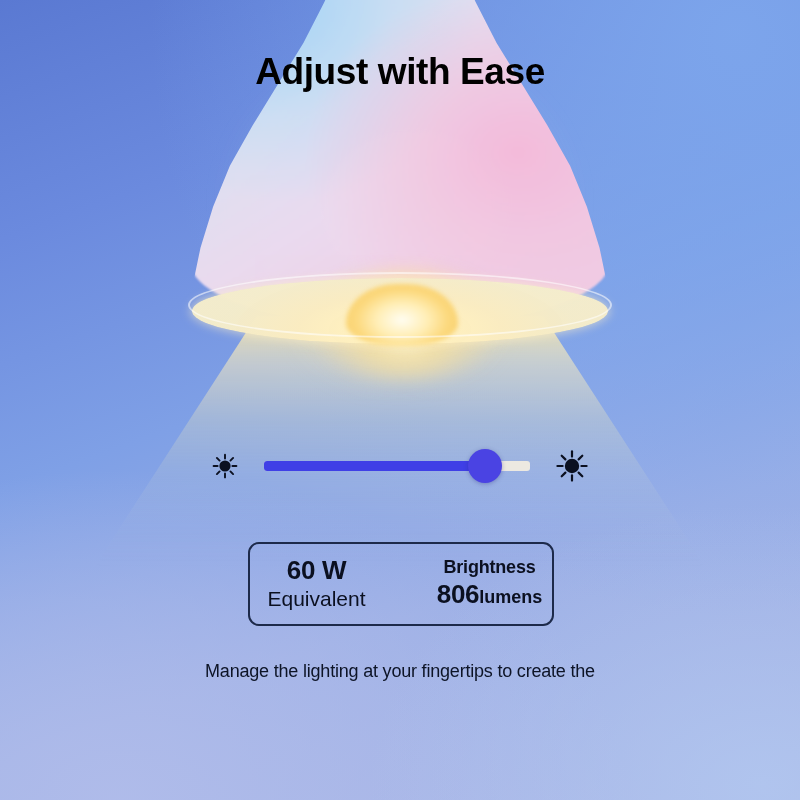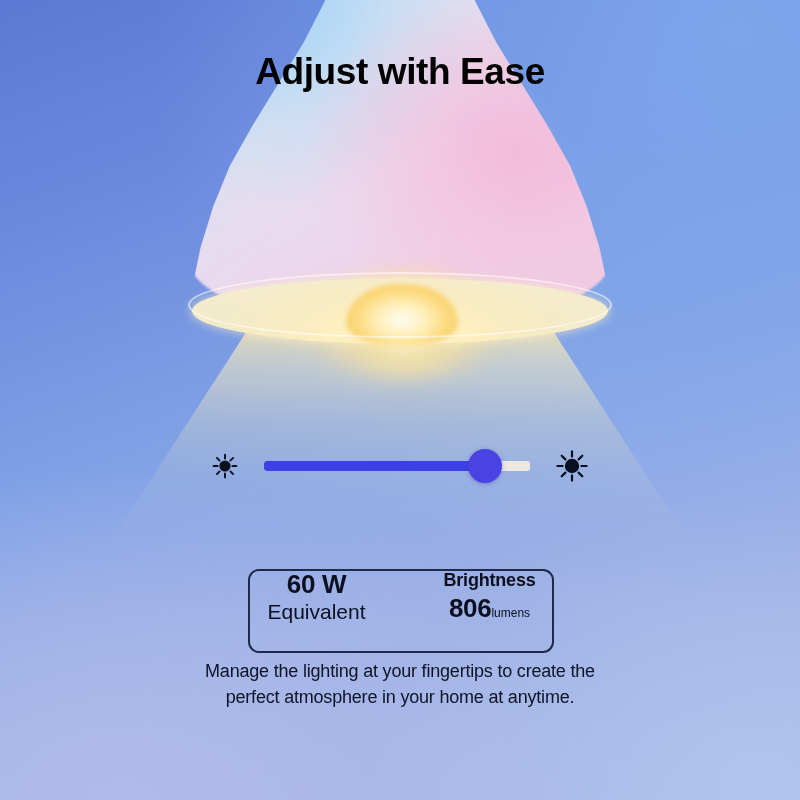--- a/index.html
+++ b/index.html
@@ -265,28 +265,28 @@
     margin-left: -17px;
     border-radius: 50%;
     background: #4a43e3;
     box-shadow: 0 1px 4px rgba(40,40,120,0.35);
   }
 
   
   .info-box {
     position: absolute;
     left: 248px;
-    top: 569px;
+    top: 542px;
     width: 306px;
     height: 84px;
     box-sizing: border-box;
     border: 2px solid #1d2a4a;
     border-radius: 11px;
     display: flex;
-    align-items: flex-start;
+    align-items: center;
   }
   .info-cell {
     flex: 1 1 0;
     display: flex;
     flex-direction: column;
     align-items: center;
     justify-content: center;
     color: #0b1020;
   }
   .info-cell.left { flex: 0 0 133px; }
@@ -318,22 +318,22 @@
     display: flex;
     align-items: baseline;
     margin-top: 2px;
   }
   .bright-value {
     font-size: 26px;
     font-weight: bold;
     letter-spacing: -0.3px;
   }
   .bright-unit {
-    font-size: 12px;
-    font-weight: normal;
+    font-size: 18px;
+    font-weight: bold;
   }
 
   
   .caption {
     position: absolute;
     left: 60px;
     top: 658px;
     width: 680px;
     text-align: center;
     font-size: 18px;
@@ -418,16 +418,15 @@
       <div class="bright-label">Brightness</div>
       <div class="bright-line">
         <span class="bright-value">806</span>
         <span class="bright-unit">lumens</span>
       </div>
     </div>
   </div>
 
   <div class="caption">
     <span class="line">Manage the lighting at your fingertips to create the</span>
-    <span class="line">perfect atmosphere in your home at anytime.</span>
   </div>
 
 </div>
 
 </body></html>

